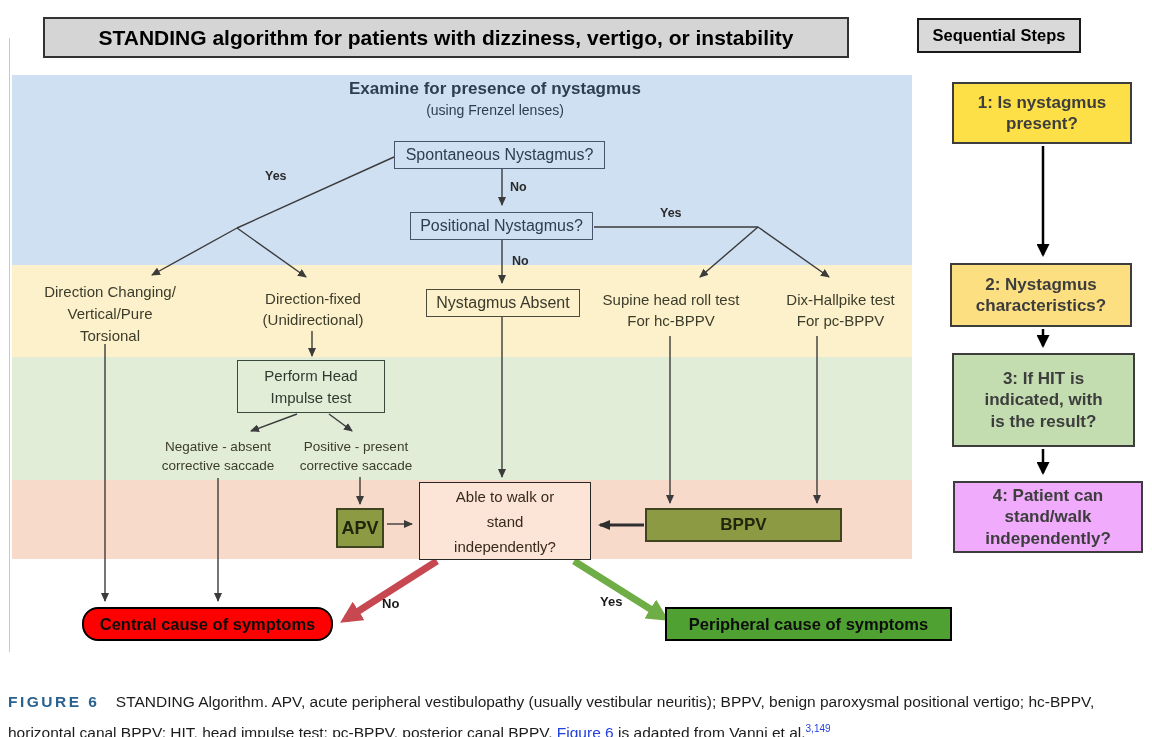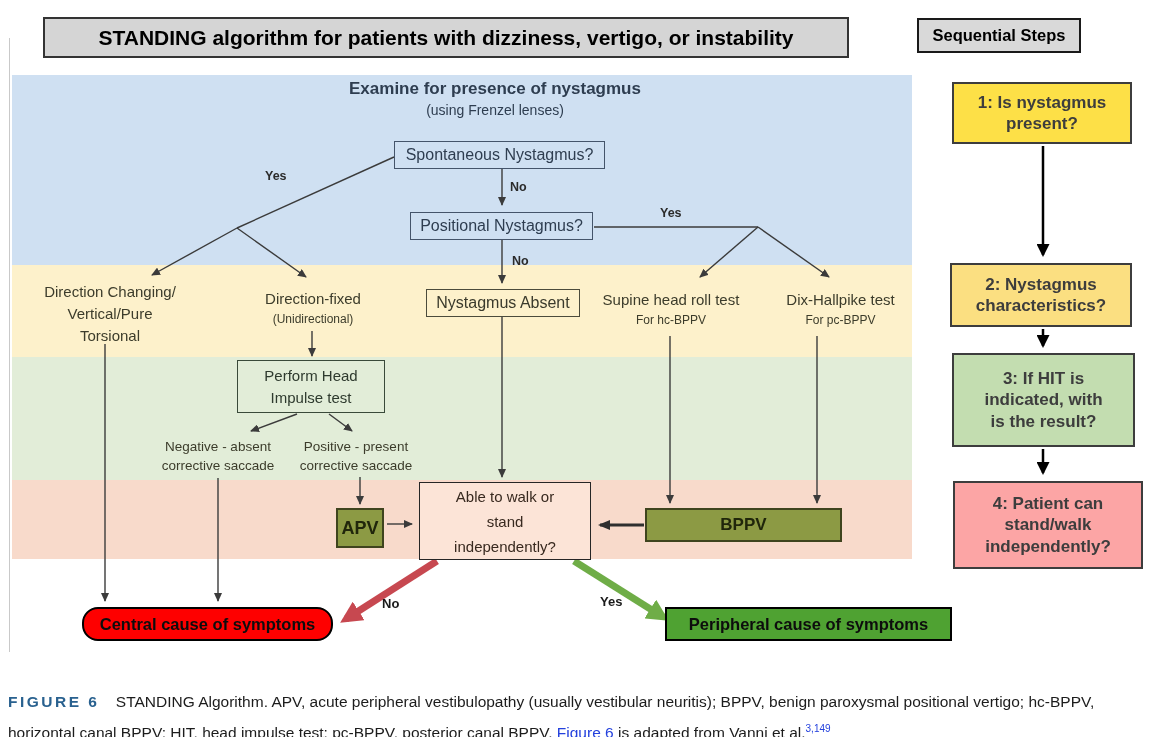--- a/index.html
+++ b/index.html
@@ -26,21 +26,21 @@
   .exam-s{left:295px;top:102px;width:400px;text-align:center;font-size:14px;color:#2e3d50;}
 
   .qbox{border:1.5px solid #44546a;color:#2e3d50;font-size:16px;box-sizing:border-box;background:transparent;}
   .spont{left:394px;top:141px;width:211px;height:28px;}
   .posit{left:410px;top:212px;width:183px;height:28px;}
   .absent{left:426px;top:289px;width:154px;height:28px;border-color:#4b4b3b;color:#3a3a2c;}
 
   .flabel{color:#3c3c2b;text-align:center;}
   .dirchg{left:25px;top:281px;width:170px;font-size:15px;line-height:22px;}
   .dirfix{left:248px;top:288px;width:130px;font-size:15px;line-height:21px;}
-  .dirfix .sub,.testlbl .sub{font-size:12px;}
+  .dirfix .sub,.testlbl .sub{font-size:15px;}
   .testlbl{line-height:21px;font-size:15px;}
   .supine{left:586px;top:289px;width:170px;}
   .dix{left:768px;top:289px;width:145px;}
   .saccade{font-size:13.5px;line-height:19px;color:#3c3c2b;text-align:center;}
   .negsac{left:149px;top:437px;width:138px;}
   .possac{left:291px;top:437px;width:130px;}
 
   .hitbox{left:237px;top:360px;width:148px;height:53px;border:1.5px solid #3a4a3a;
           color:#2e3a2e;font-size:15px;line-height:22px;box-sizing:border-box;}
 
@@ -56,21 +56,21 @@
   .peripheral{left:665px;top:607px;width:287px;height:34px;background:#4fa232;}
 
   .yn{font-weight:bold;font-size:12.5px;color:#2b2b2b;}
   .yn-big{font-weight:bold;font-size:13px;color:#1a1a1a;}
 
   .step{box-sizing:border-box;border:2px solid #3d3d3d;font-weight:bold;font-size:17px;
         line-height:21.5px;color:#3d3d3d;}
   .step1{left:952px;top:82px;width:180px;height:62px;background:#fde047;}
   .step2{left:950px;top:263px;width:182px;height:64px;background:#fbdf81;}
   .step3{left:952px;top:353px;width:183px;height:94px;background:#c3ddb0;}
-  .step4{left:953px;top:481px;width:190px;height:88px;background:#fca5a5;}
+  .step4{left:953px;top:481px;width:190px;height:72px;background:#f0abfc;}
 
   .caption{left:8px;top:672px;width:1134px;font-size:15.5px;line-height:27px;color:#1c1c1c;}
   .figlbl{color:#29618f;font-weight:bold;letter-spacing:2.5px;margin-right:12px;}
   .figlink{color:#2441dd;}
   .figsup{color:#2441dd;font-size:10px;vertical-align:super;}
 
   svg.overlay{position:absolute;left:0;top:0;pointer-events:none;}
 </style>
 </head>
 <body>

